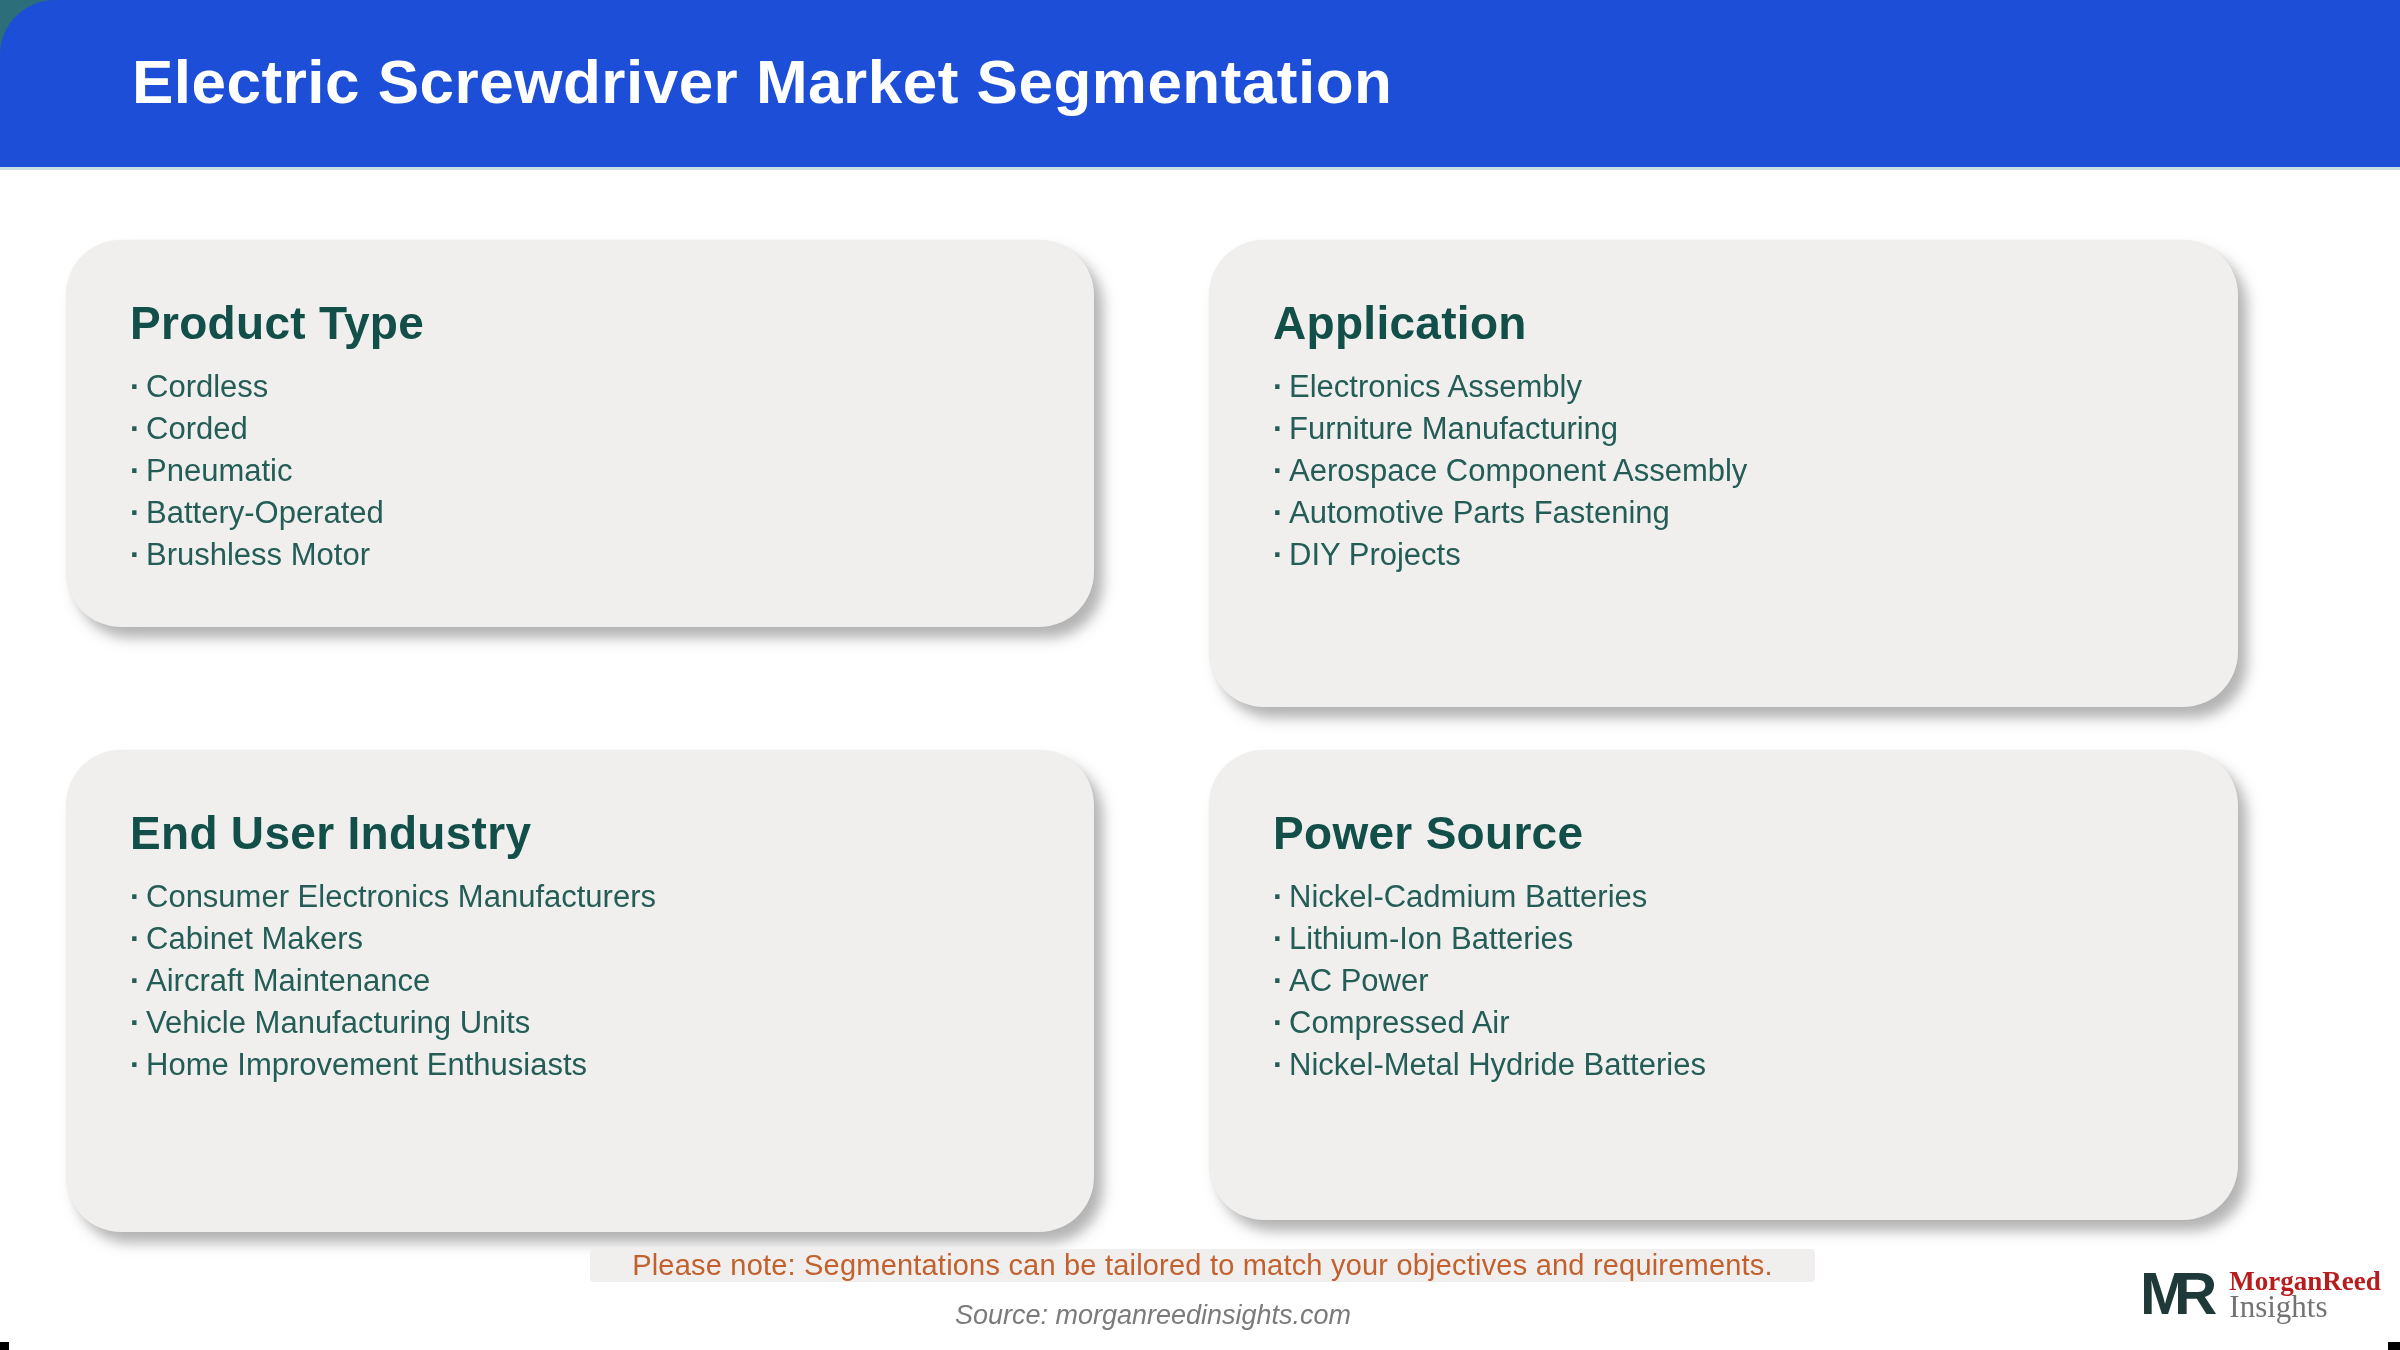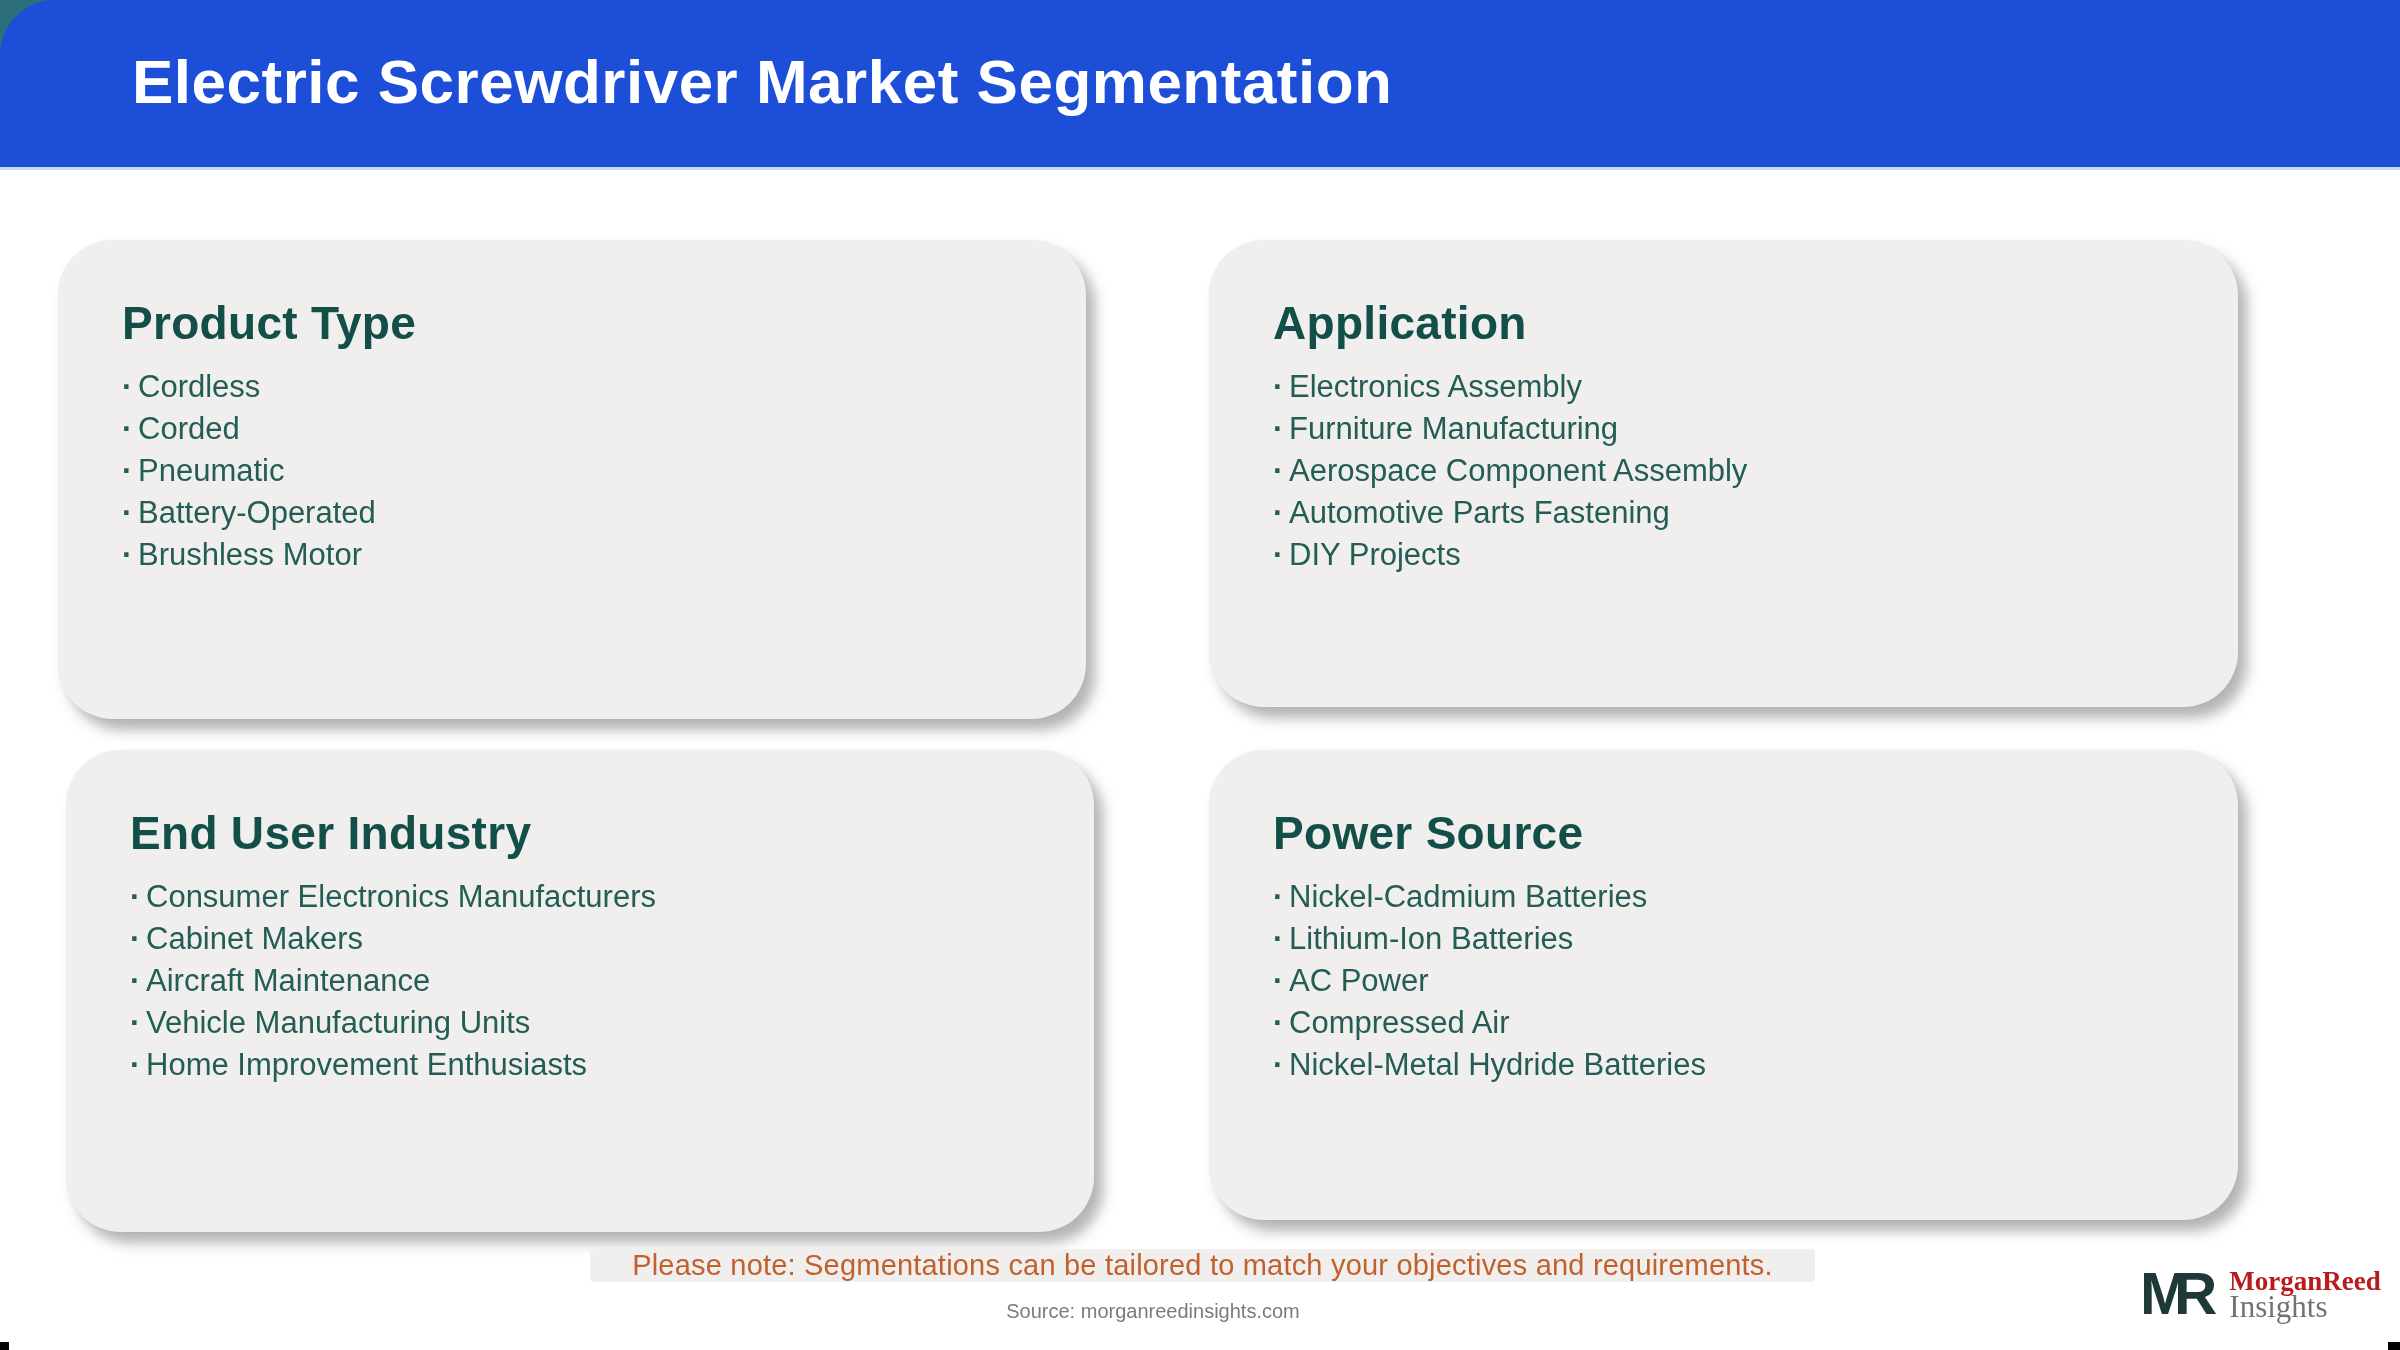--- a/index.html
+++ b/index.html
@@ -31,21 +31,21 @@
     letter-spacing:0.5px;
   }
 
   .card {
     position:absolute;
     background:#f0efee;
     border-radius:55px;
     box-shadow:9px 11px 13px rgba(105,105,105,0.5), 0 0 2px rgba(0,0,0,0.05);
     padding:56px 40px 0 64px;
   }
-  .card.c1 { left:58px;   top:240px; width:1028px; height:479px; }
+  .card.c1 { left:66px;   top:240px; width:1028px; height:387px; }
   .card.c2 { left:1209px; top:240px; width:1029px; height:467px; }
   .card.c3 { left:66px;   top:750px; width:1028px; height:482px; }
   .card.c4 { left:1209px; top:750px; width:1029px; height:470px; }
 
   .card h2 {
     font-size:46px; font-weight:bold; color:#134f49;
     margin-bottom:16px; letter-spacing:0.3px;
   }
   .card .items { list-style:none; }
   .card .items li {
@@ -68,21 +68,21 @@
     border-radius:4px;
     display:flex; justify-content:center;
   }
   .note-banner span {
     font-size:29px; color:#c2602e; letter-spacing:0.2px;
   }
 
   .source-line {
     position:absolute; left:0; top:1300px; width:2306px;
     text-align:center;
-    font-size:20px; color:#7b7b7b;
+    font-size:27px; color:#7b7b7b;font-style:italic;
   }
 
   .logo {
     position:absolute; left:2140px; top:1268px;
     display:flex; align-items:center;
   }
   .logo .monogram {
     font-weight:900; font-size:60px; color:#1e3937;
     display:flex; line-height:52px;
   }

